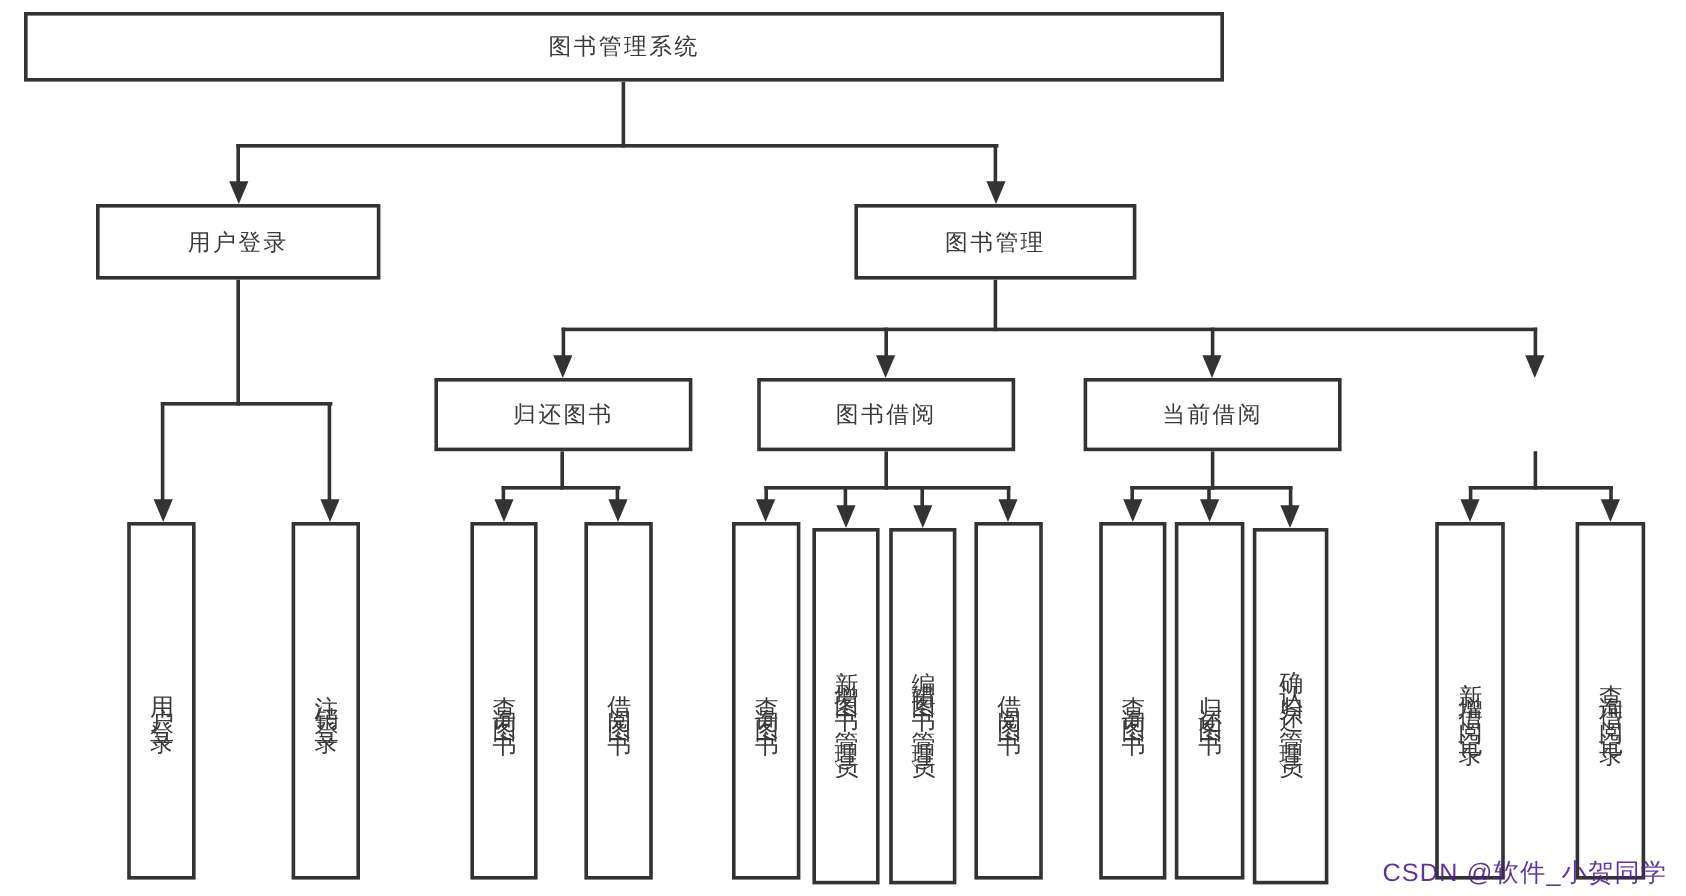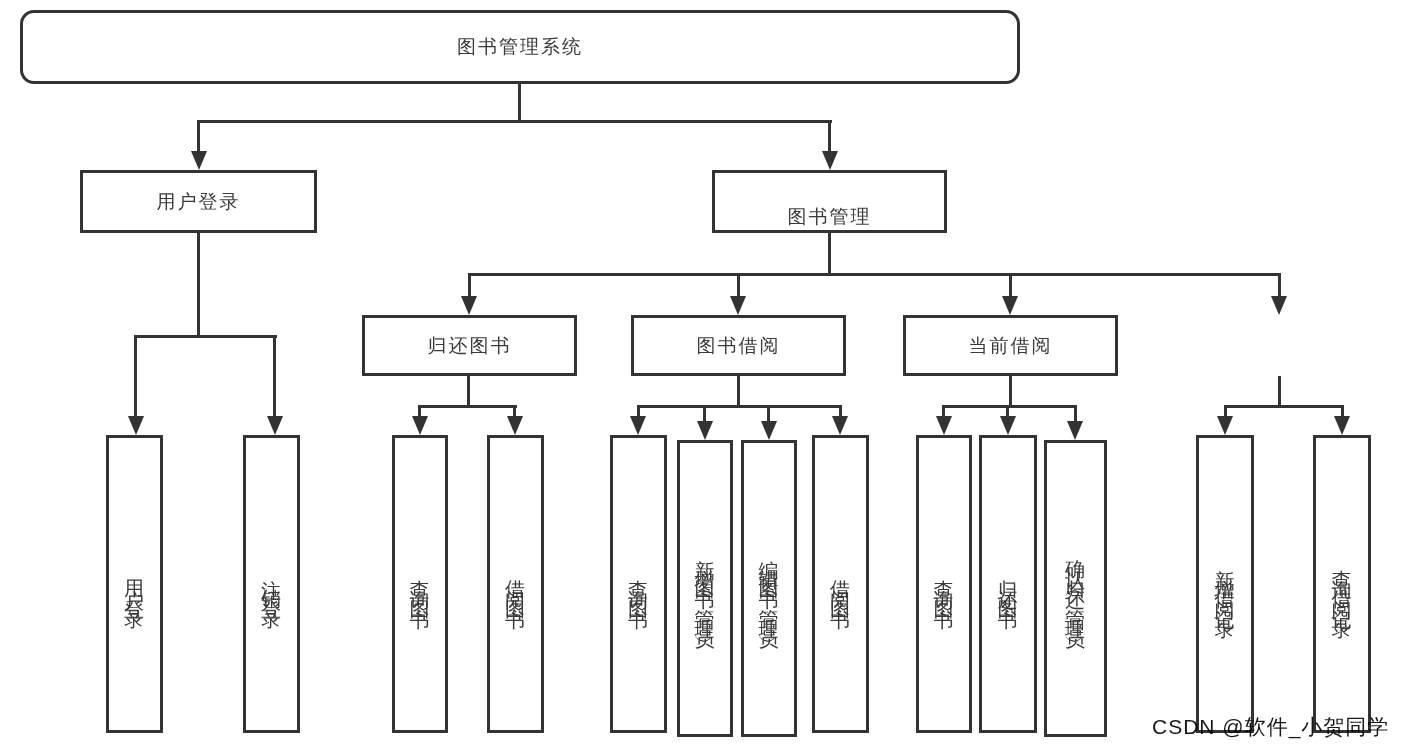--- a/index.html
+++ b/index.html
@@ -35,21 +35,21 @@
     border-left:8px solid transparent;
     border-right:8px solid transparent;
     border-top:19px solid #333333;
   }
   .watermark {
     position:absolute;
     left:1152px; top:713px;
     width:253px;
     font-size:21px;
     letter-spacing:1px;
-    color:#000000;
+    color:#4c1d95;
     opacity:0.9;
     white-space:nowrap;
     z-index:10;
   }
 </style>
 </head>
 <body>
 
 <div class="stage">
 
@@ -105,29 +105,29 @@
   <div class="line" style="left:1074px; top:405px; width:3px;   height:19px;"></div>
   <div class="arrow" style="left:1067px; top:421px;"></div>
 
   <div class="line" style="left:1278px; top:376px; width:3px;   height:32px;"></div>
   <div class="line" style="left:1224px; top:405px; width:120px; height:3px;"></div>
   <div class="line" style="left:1224px; top:405px; width:3px;   height:13px;"></div>
   <div class="arrow" style="left:1217px; top:416px;"></div>
   <div class="line" style="left:1341px; top:405px; width:3px;   height:13px;"></div>
   <div class="arrow" style="left:1334px; top:416px;"></div>
 
-  <div class="node hnode" style="left:20px; top:10px; width:1000px; height:74px;border-radius:14px;">
+  <div class="node hnode" style="left:20px; top:10px; width:1000px; height:58px;">
     <span>图书管理系统</span>
   </div>
 
   <div class="node hnode" style="left:80px; top:170px; width:237px; height:63px;">
     <span>用户登录</span>
   </div>
 
-  <div class="node hnode" style="left:712px; top:170px; width:235px; height:63px;align-items:flex-end;">
+  <div class="node hnode" style="left:712px; top:170px; width:235px; height:63px;">
     <span>图书管理</span>
   </div>
 
   <div class="node hnode" style="left:362px; top:315px; width:215px; height:61px;">
     <span>归还图书</span>
   </div>
 
   <div class="node hnode" style="left:631px; top:315px; width:215px; height:61px;">
     <span>图书借阅</span>
   </div>

